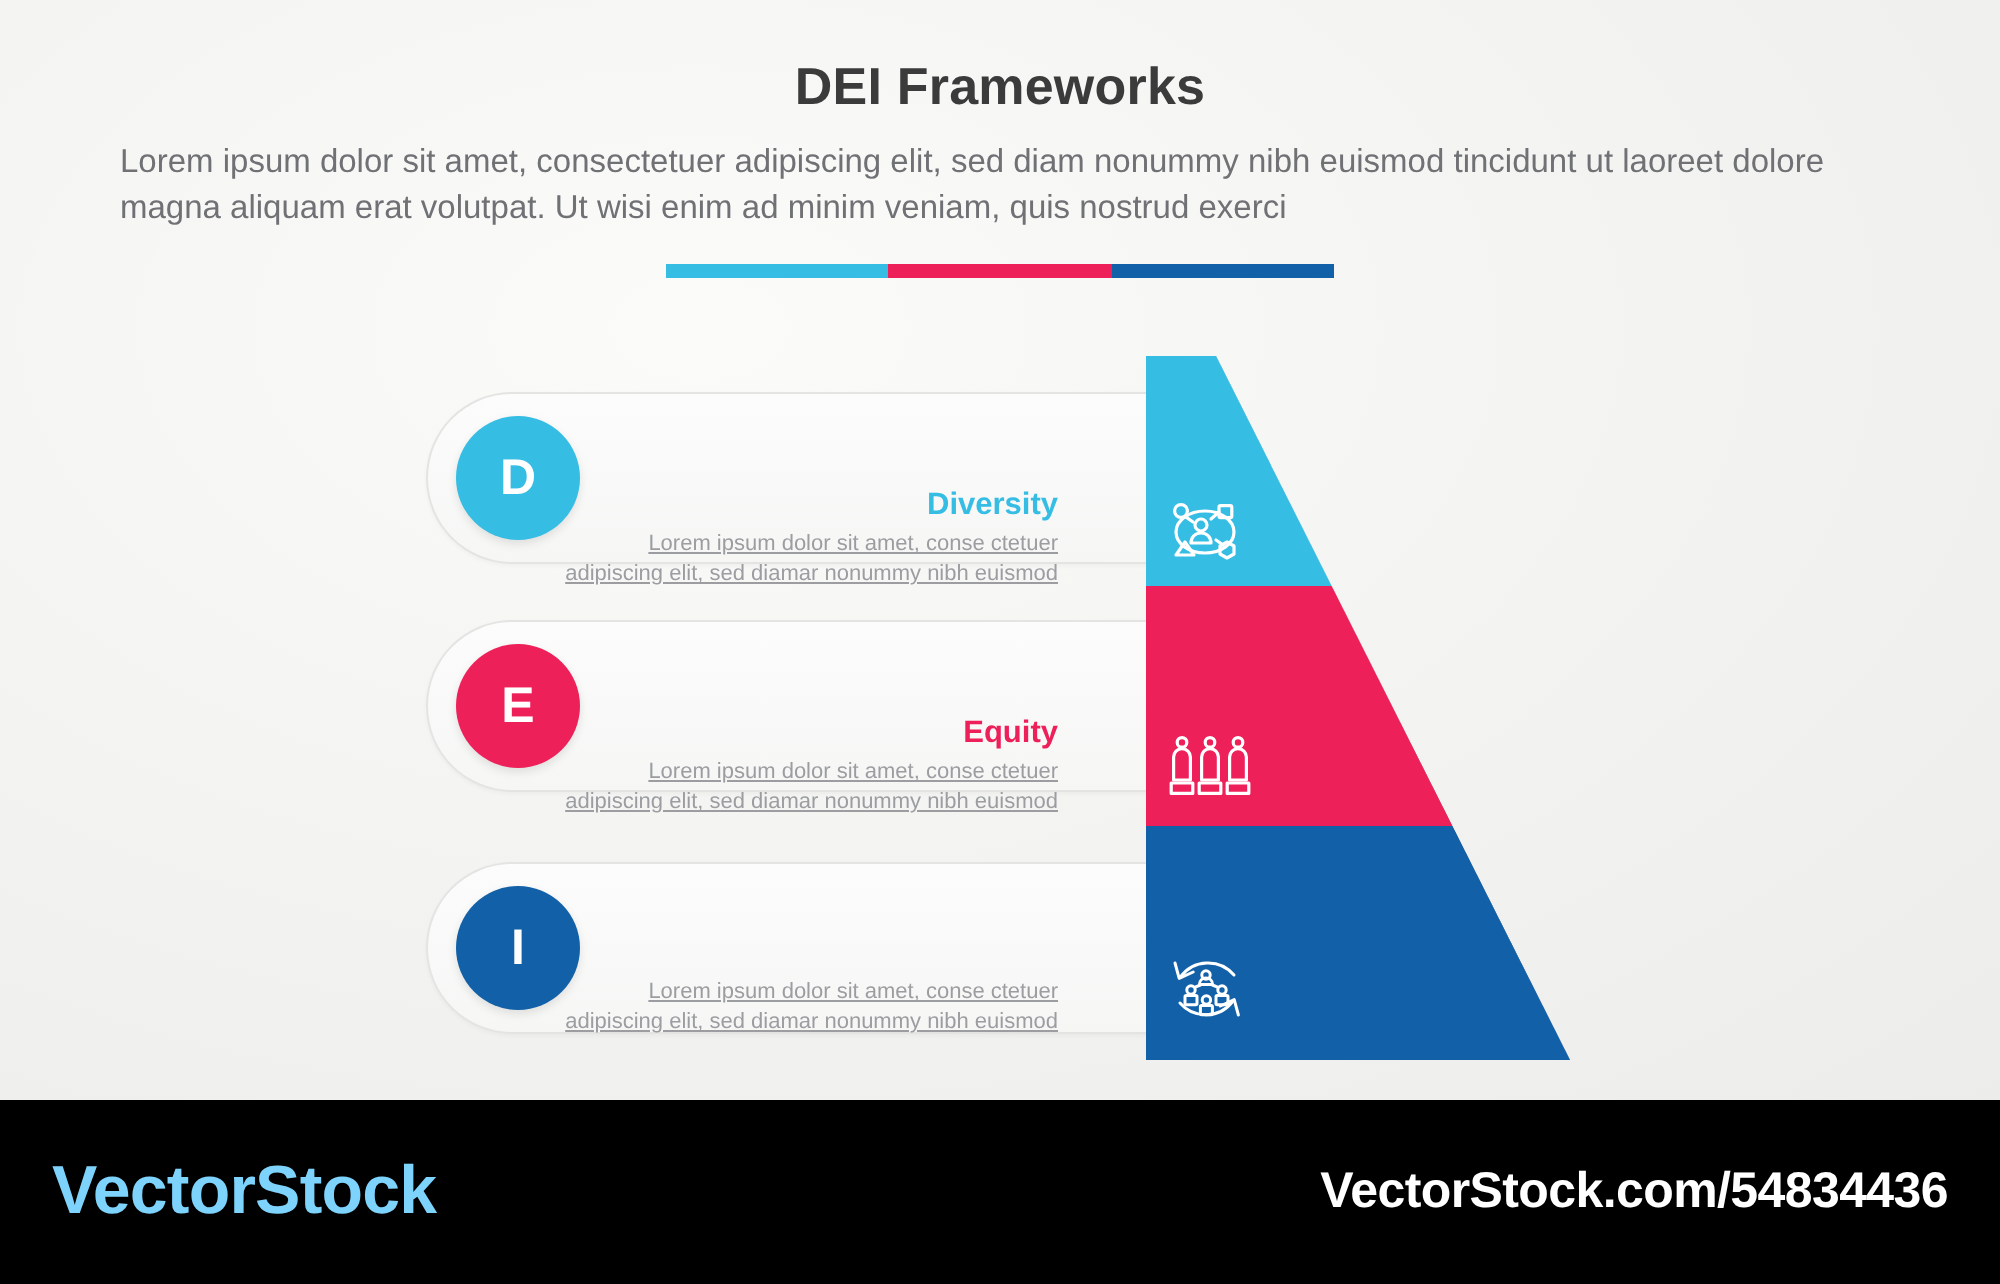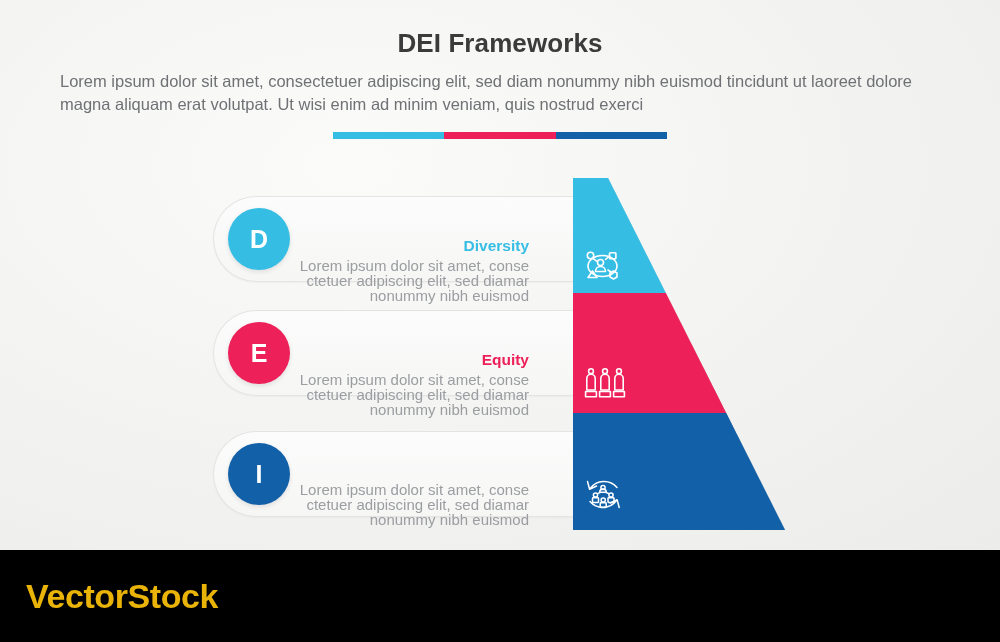--- a/index.html
+++ b/index.html
@@ -96,23 +96,24 @@
     text-align: right;
     margin-top: 30px;
   }
   .card-title {
     font-size: 15.5px;
     font-weight: bold;
     line-height: 19px;
     margin-bottom: 3px;
   }
   .card-desc {
-    font-size: 15px;
+    font-size: 11px;
     line-height: 15px;
     color: #9b9da1;
+    text-decoration: underline;
   }
 
   
   #pyramid {
     position: absolute;
     left: 573px;
     top: 178px;
     width: 215px;
     height: 352px;
   }
@@ -227,16 +228,17 @@
           <rect x="16.2" y="24.8" width="6" height="4.6" rx="0.6"></rect>
           <line x1="16.2" y1="14.5" x2="13.6" y2="15.6"></line>
           <line x1="22.2" y1="14.5" x2="24.8" y2="15.6"></line>
         </g>
       </svg>
     </div>
 
   </div>
 
   <div style="position:absolute;left:0;top:550px;width:1000px;height:92px;background:#000000;">
-    <div style="position:absolute;left:26px;top:50%;transform:translateY(-50%);color:#eab308;font-size:34px;font-weight:bold;letter-spacing:-0.4px;">VectorStock</div>
+    <div style="position:absolute;left:26px;top:50%;transform:translateY(-50%);color:#7dd3fc;font-size:34px;font-weight:bold;letter-spacing:-0.4px;">VectorStock</div>
+    <div style="position:absolute;right:26px;top:50%;transform:translateY(-50%);color:#ffffff;font-size:25px;font-weight:bold;letter-spacing:-0.3px;">VectorStock.com/54834436</div>
   </div>
 
 </div>
 
 </body></html>

